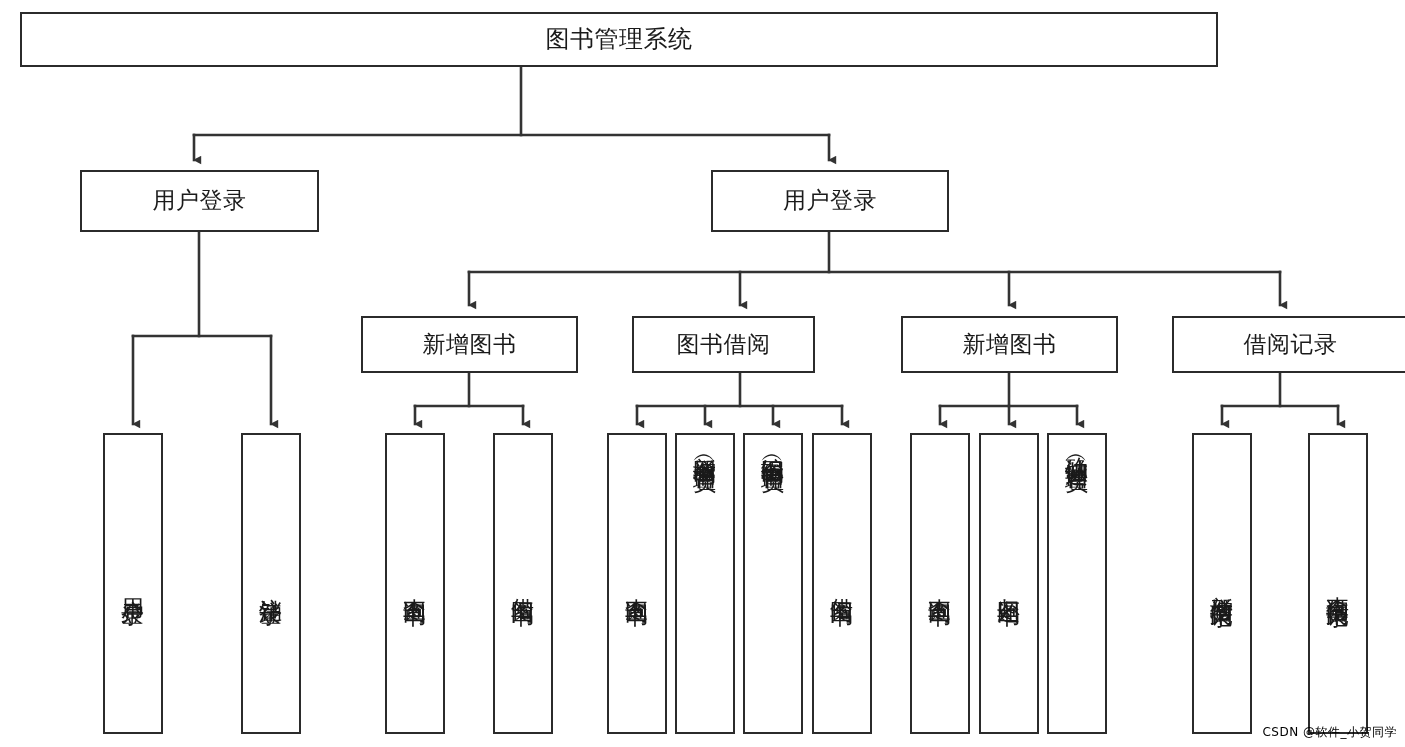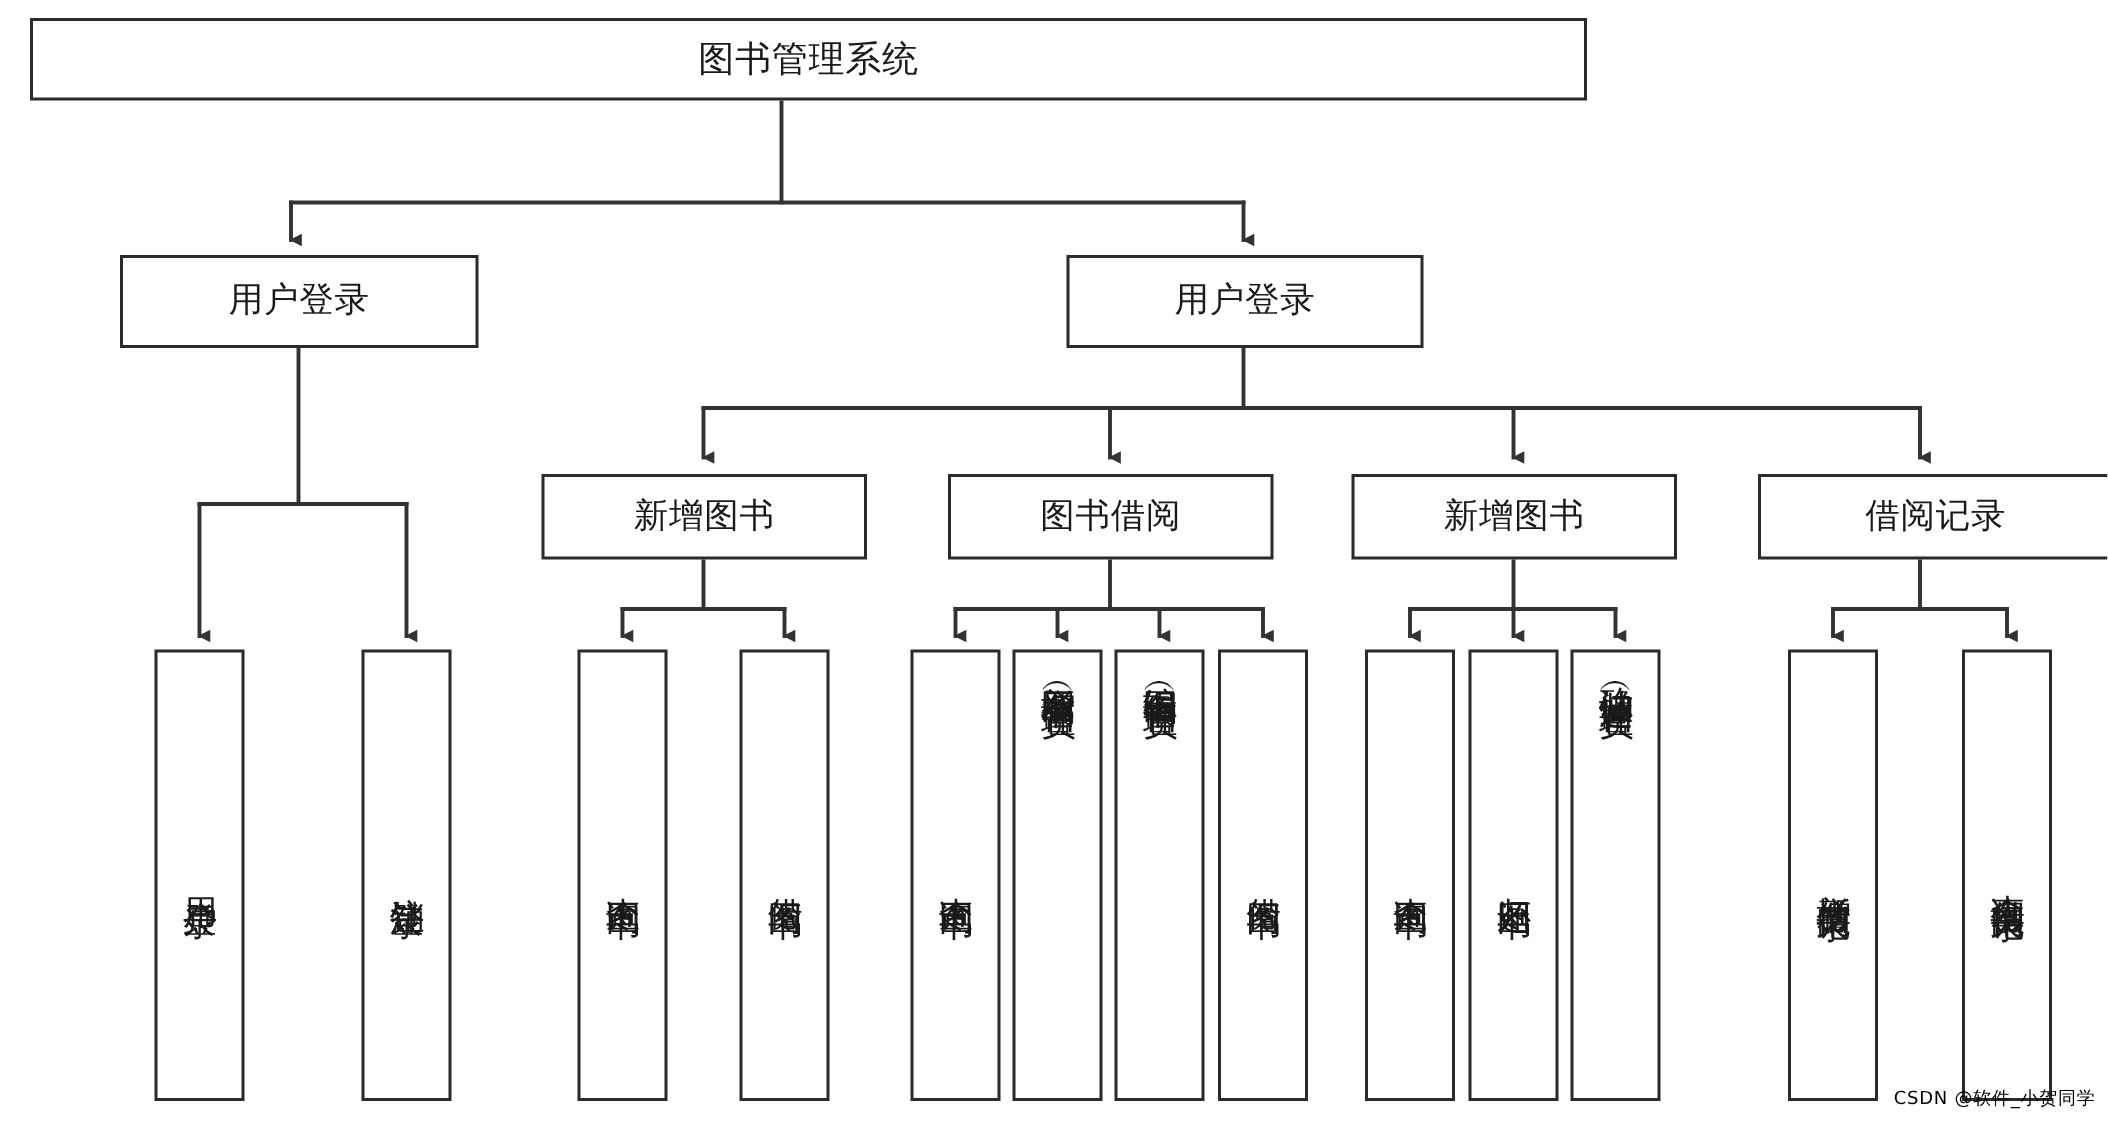--- a/index.html
+++ b/index.html
@@ -128,35 +128,35 @@
       <path d="M1009,406 L1009,424" marker-end="url(#arrowhead)"></path>
       <path d="M1077,406 L1077,424" marker-end="url(#arrowhead)"></path>
 
       <path d="M1280,373 L1280,406"></path>
       <path d="M1222,406 L1338,406"></path>
       <path d="M1222,406 L1222,424" marker-end="url(#arrowhead)"></path>
       <path d="M1338,406 L1338,424" marker-end="url(#arrowhead)"></path>
     </g>
   </svg>
 
-  <div class="node horiz root" style="left:20px; top:12px; width:1038px; height:55px;">
+  <div class="node horiz root" style="left:20px; top:12px; width:1198px; height:55px;">
     <span class="node-label">图书管理系统</span>
   </div>
 
   <div class="node horiz" style="left:80px; top:170px; width:239px; height:62px;">
     <span class="node-label">用户登录</span>
   </div>
   <div class="node horiz" style="left:711px; top:170px; width:238px; height:62px;">
     <span class="node-label">用户登录</span>
   </div>
 
   <div class="node horiz" style="left:361px; top:316px; width:217px; height:57px;">
     <span class="node-label">新增图书</span>
   </div>
-  <div class="node horiz" style="left:632px; top:316px; width:217px; height:57px;">
+  <div class="node horiz" style="left:632px; top:316px; width:183px; height:57px;">
     <span class="node-label">图书借阅</span>
   </div>
   <div class="node horiz" style="left:901px; top:316px; width:217px; height:57px;">
     <span class="node-label">新增图书</span>
   </div>
   <div class="node horiz" style="left:1172px; top:316px; width:237px; height:57px;">
     <span class="node-label">借阅记录</span>
   </div>
 
   <div class="node vert centered" style="left:103px; top:433px; width:60px; height:301px;">

